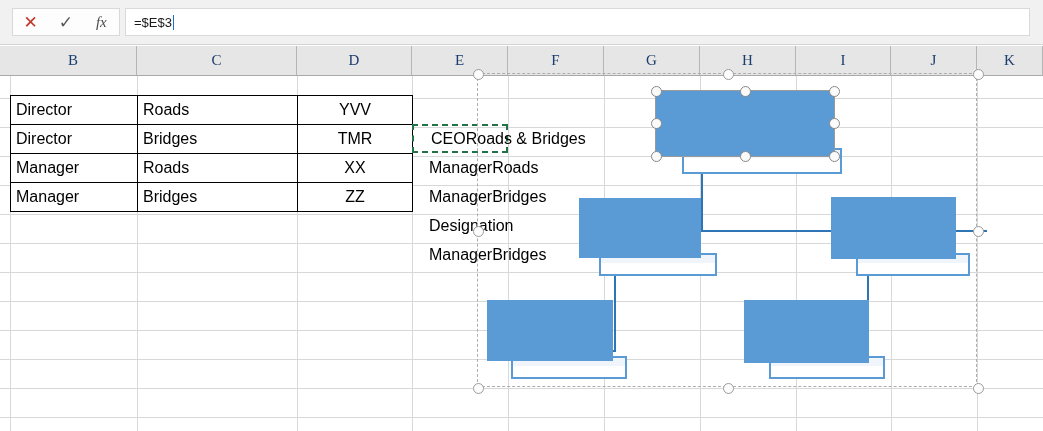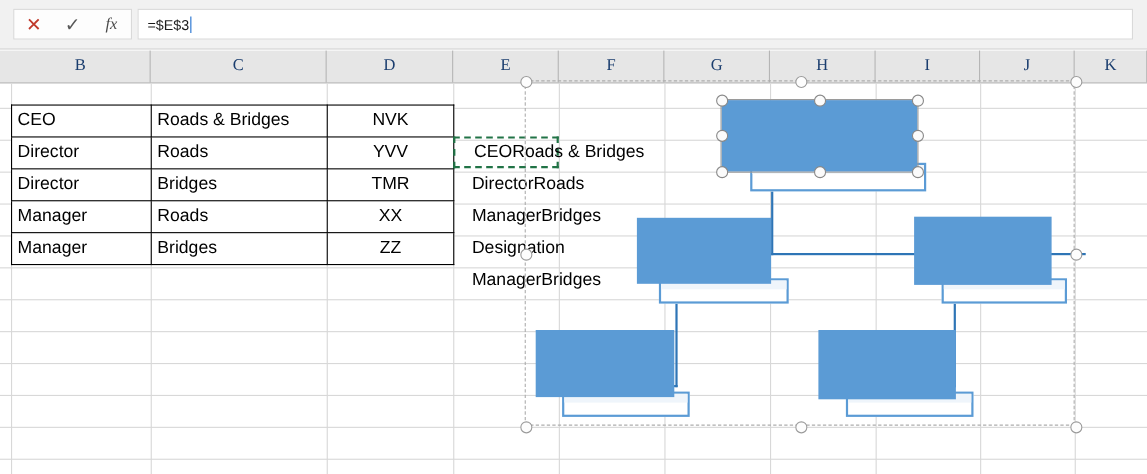--- a/index.html
+++ b/index.html
@@ -165,25 +165,20 @@
       <div class="gl-h" style="top: 225px;"></div>
       <div class="gl-h" style="top: 254px;"></div>
       <div class="gl-h" style="top: 283px;"></div>
       <div class="gl-h" style="top: 312px;"></div>
       <div class="gl-h" style="top: 341px;"></div>
     </div>
 
   <table class="tbl" id="data-table" style="left:10px; top:95px;">
     <tbody id="tbl-body">
         <tr>
-          <td class="c-left" style="width: 127px;">CEO</td>
-          <td class="c-left" style="width: 160px;">Roads &amp; Bridges</td>
-          <td class="c-center" style="width: 115px;">NVK</td>
-        </tr>
-        <tr>
           <td class="c-left" style="width: 127px;">Director</td>
           <td class="c-left" style="width: 160px;">Roads</td>
           <td class="c-center" style="width: 115px;">YVV</td>
         </tr>
         <tr>
           <td class="c-left" style="width: 127px;">Director</td>
           <td class="c-left" style="width: 160px;">Bridges</td>
           <td class="c-center" style="width: 115px;">TMR</td>
         </tr>
         <tr>
@@ -197,21 +192,21 @@
           <td class="c-center" style="width: 115px;">ZZ</td>
         </tr>
       </tbody>
   </table>
 
   <div id="ecells">
       <div class="ecell ecell-sel" style="left: 412px; top: 124px; width: 96px;">
         <span>CEORoads &amp; Bridges</span>
       </div>
       <div class="ecell" style="left: 412px; top: 153px;">
-        <span>DirectorRoads</span>
+        <span>ManagerRoads</span>
       </div>
       <div class="ecell" style="left: 412px; top: 182px;">
         <span>ManagerBridges</span>
       </div>
       <div class="ecell" style="left: 412px; top: 211px;">
         <span>Designation</span>
       </div>
       <div class="ecell" style="left: 412px; top: 240px;">
         <span>ManagerBridges</span>
       </div>

